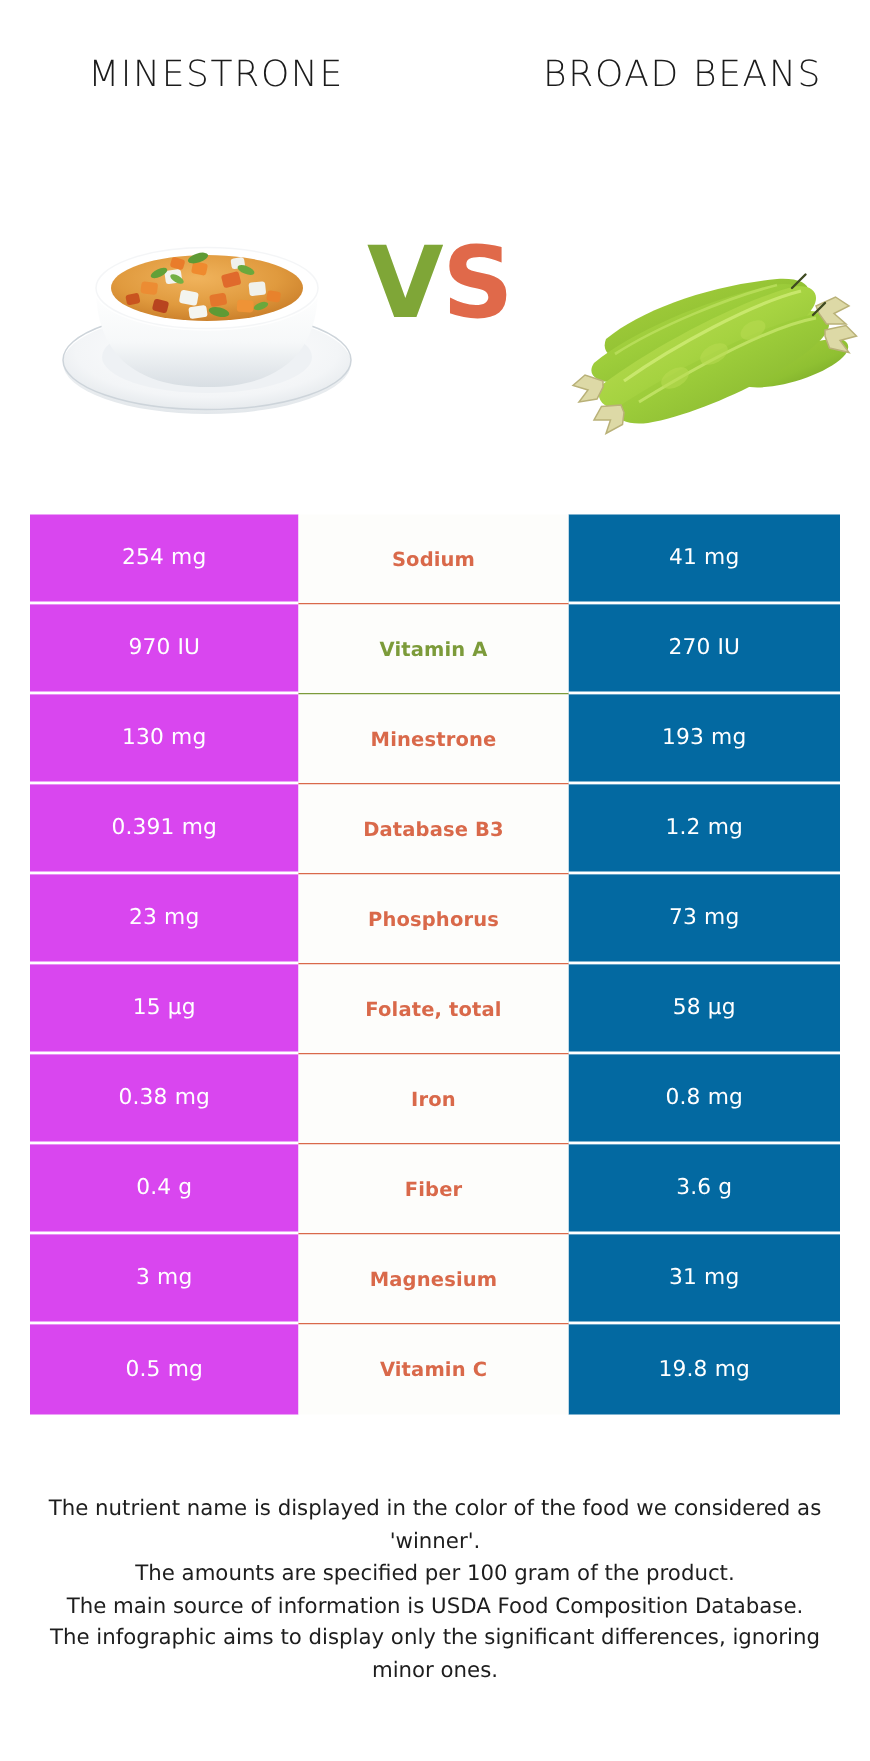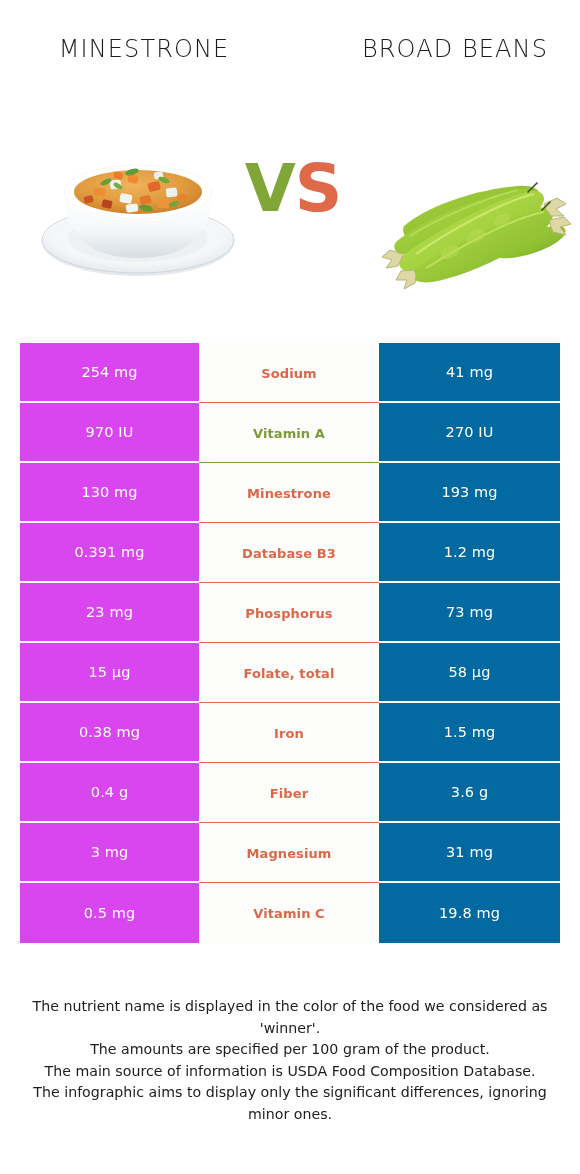--- a/index.html
+++ b/index.html
@@ -308,21 +308,21 @@
       <div class="cell cell-right">73 mg</div>
     </div>
     <div class="row">
       <div class="cell cell-left">15 µg</div>
       <div class="cell cell-mid win-orange" style="--divider: #D9694A;">Folate, total</div>
       <div class="cell cell-right">58 µg</div>
     </div>
     <div class="row">
       <div class="cell cell-left">0.38 mg</div>
       <div class="cell cell-mid win-orange" style="--divider: #D9694A;">Iron</div>
-      <div class="cell cell-right">1.5 mg</div>
+      <div class="cell cell-right">0.8 mg</div>
     </div>
     <div class="row">
       <div class="cell cell-left">0.4 g</div>
       <div class="cell cell-mid win-orange" style="--divider: #D9694A;">Fiber</div>
       <div class="cell cell-right">3.6 g</div>
     </div>
     <div class="row">
       <div class="cell cell-left">3 mg</div>
       <div class="cell cell-mid win-orange" style="--divider: #D9694A;">Magnesium</div>
       <div class="cell cell-right">31 mg</div>

